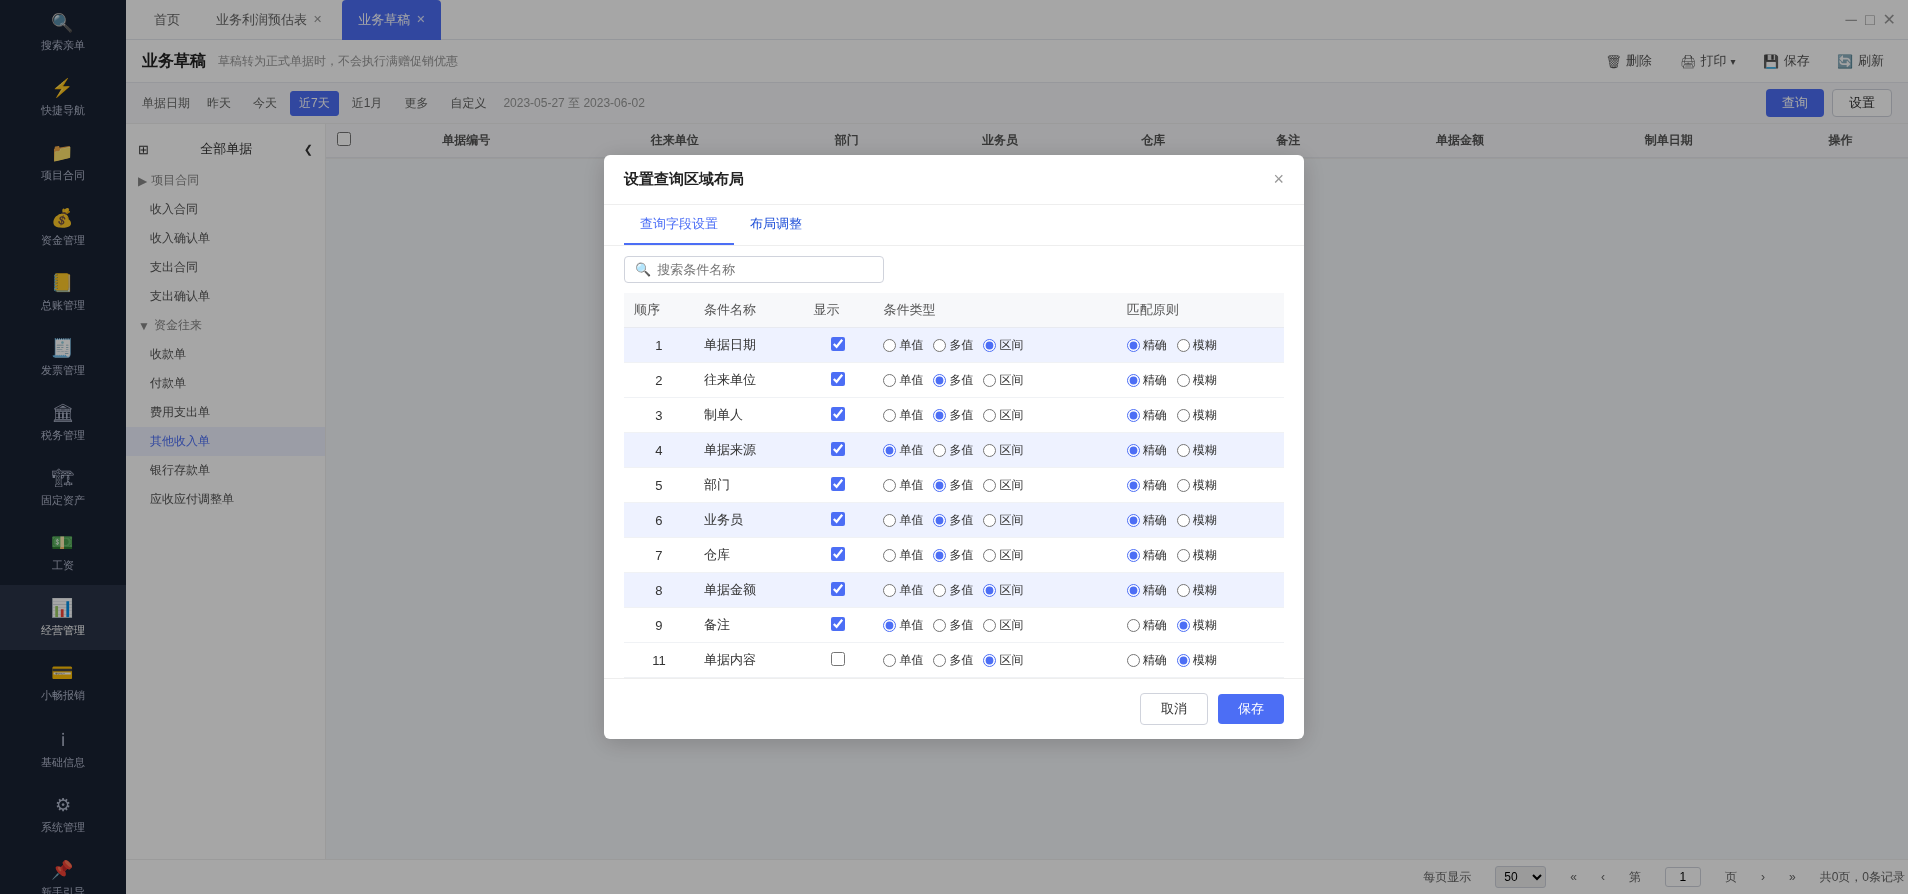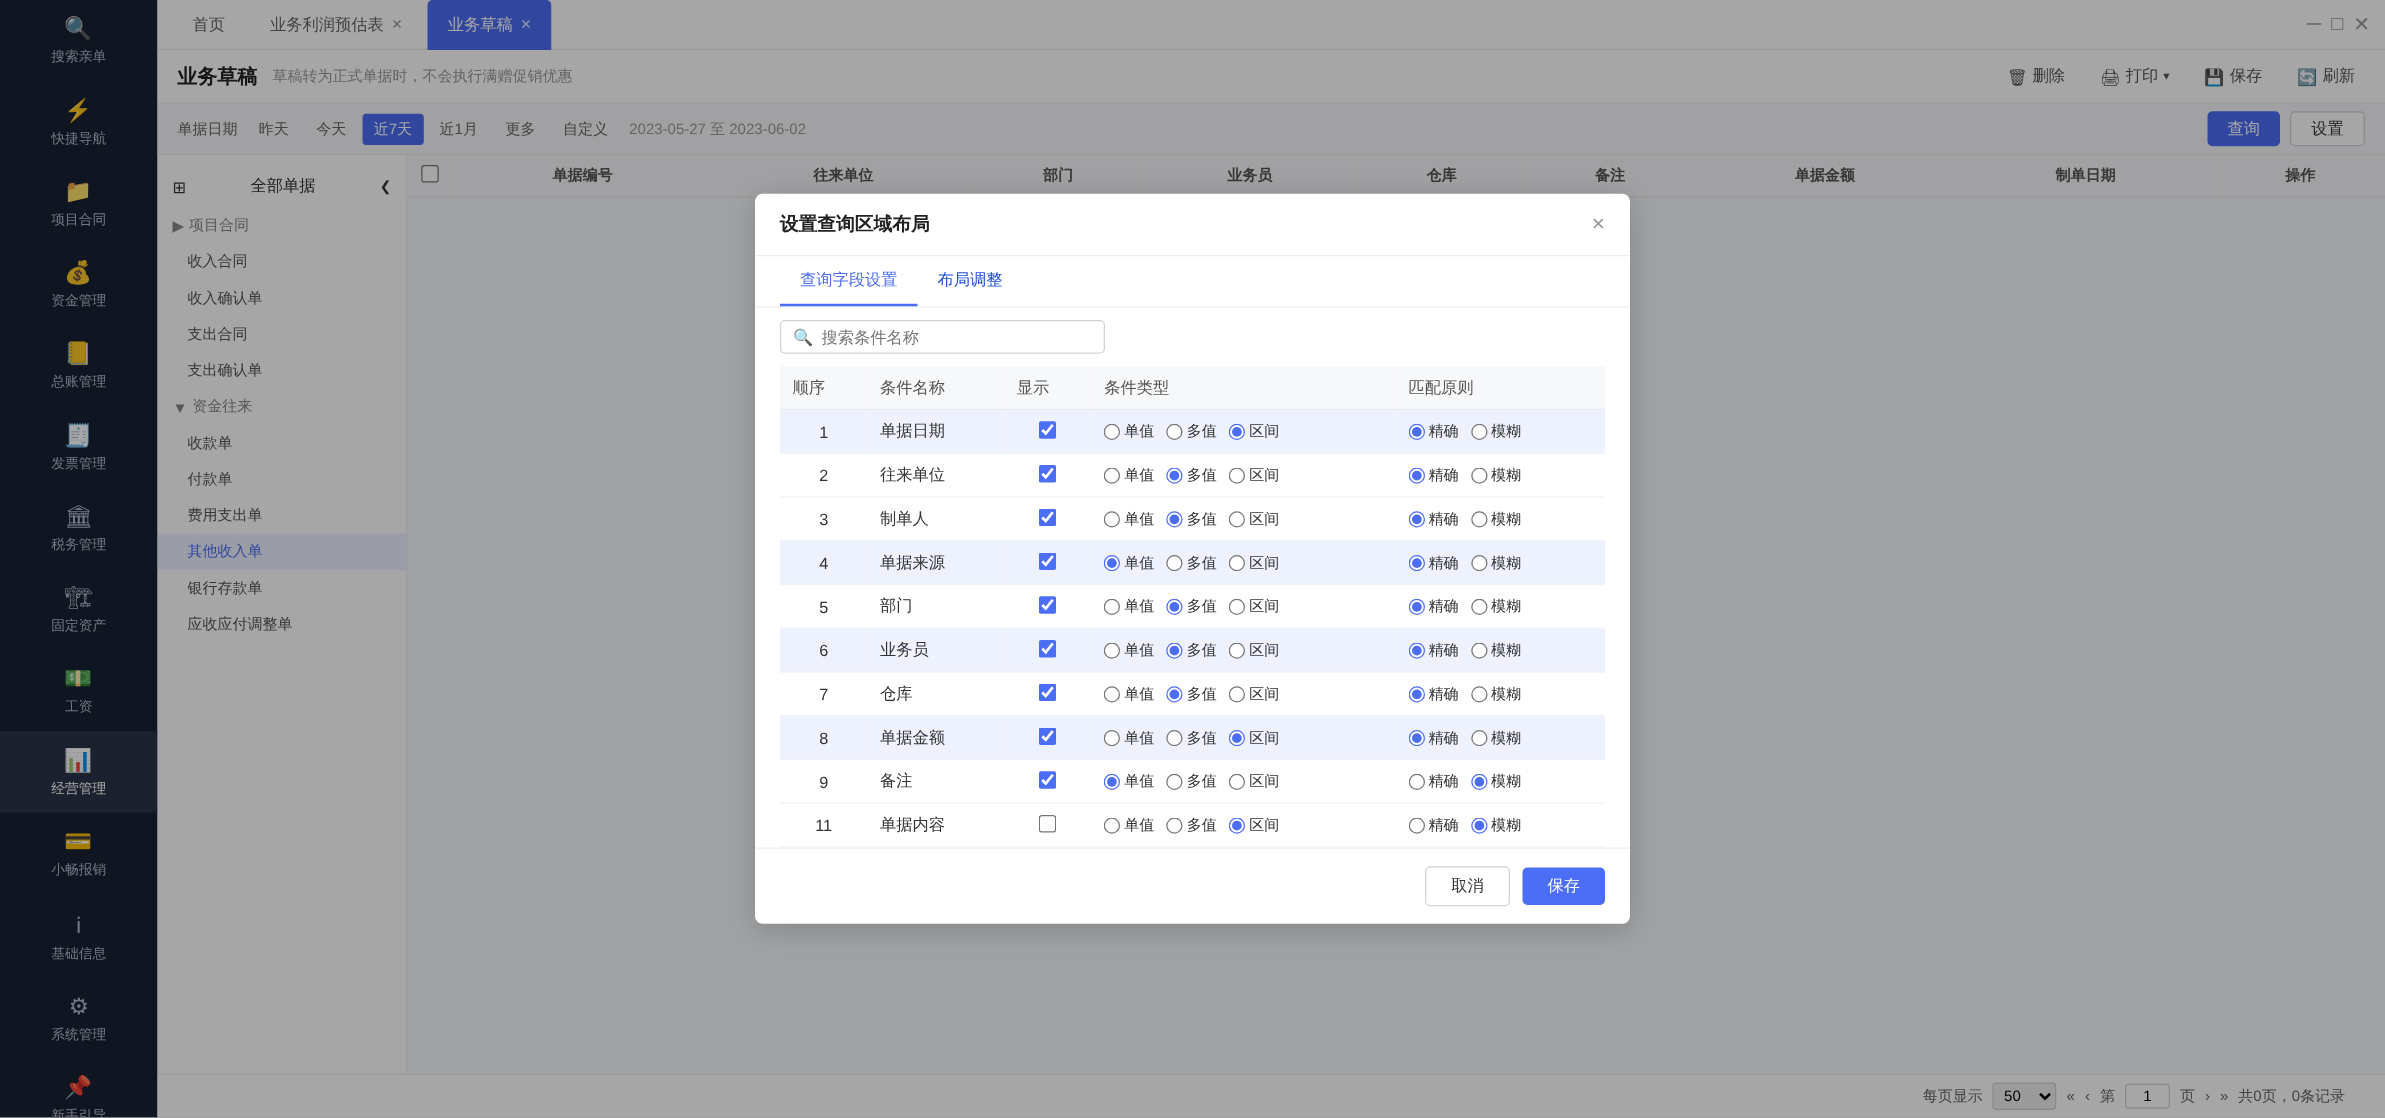--- a/index.html
+++ b/index.html
@@ -89,21 +89,21 @@
     
     input[type="checkbox"] { accent-color: #4c6ef5; cursor: pointer; width: 14px; height: 14px; }
 
     
     .modal-footer { display: flex; align-items: center; justify-content: flex-end; padding: 14px 20px; border-top: 1px solid #eee; gap: 10px; }
     .btn { padding: 6px 20px; border-radius: 4px; font-size: 13px; cursor: pointer; border: none; }
     .btn-default { background: #fff; border: 1px solid #d0d3dc; color: #333; }
     .btn-primary { background: #4c6ef5; color: #fff; }
 
     
-    .bottom-bar { display: flex; align-items: center; justify-content: flex-end; padding: 6px 32px; background: #fff; border-top: 1px solid #eee; font-size: 12px; color: #666; gap: 8px; }
+    .bottom-bar { display: flex; align-items: center; justify-content: flex-end; padding: 6px 3px; background: #fff; border-top: 1px solid #eee; font-size: 12px; color: #666; gap: 24px; }
 
     
     .no-data-msg { padding: 40px; text-align: center; color: #999; font-size: 13px; }
   </style>
 </head>
 <body>
 
 <div class="app-container">
   <div class="sidebar">
 

